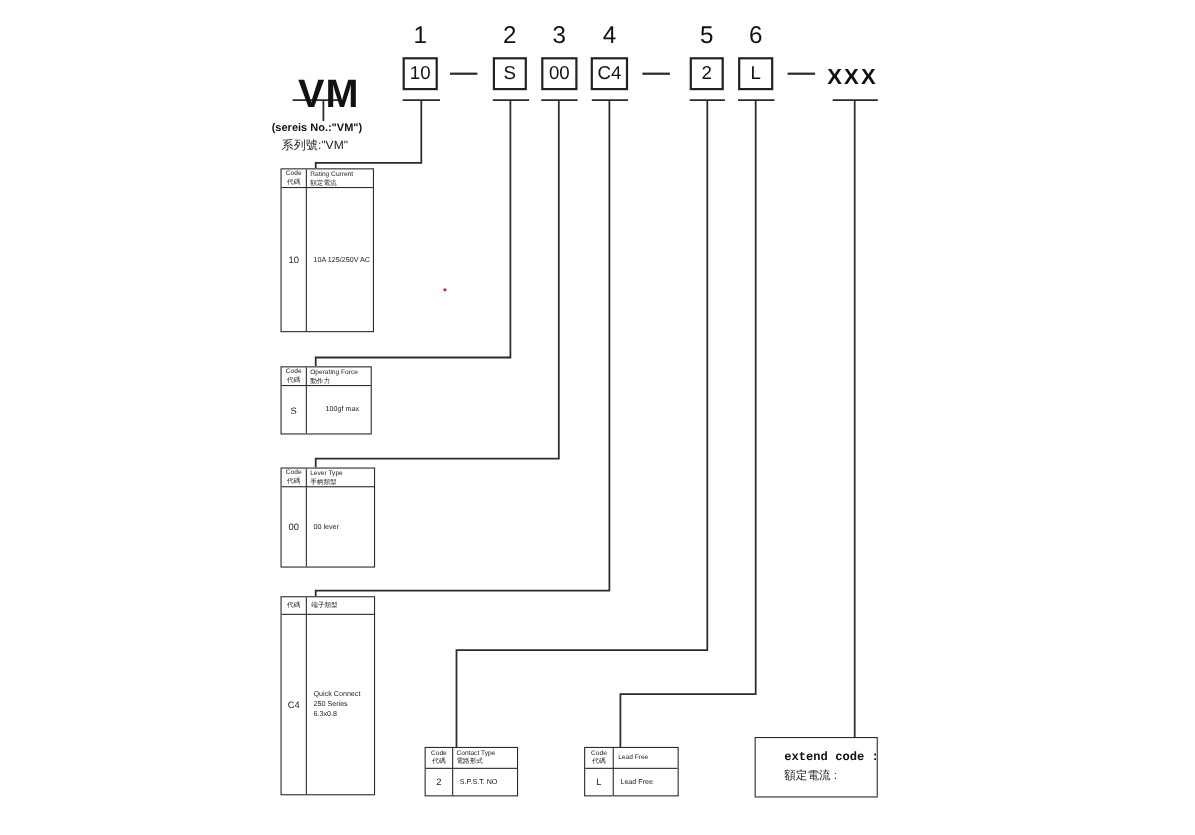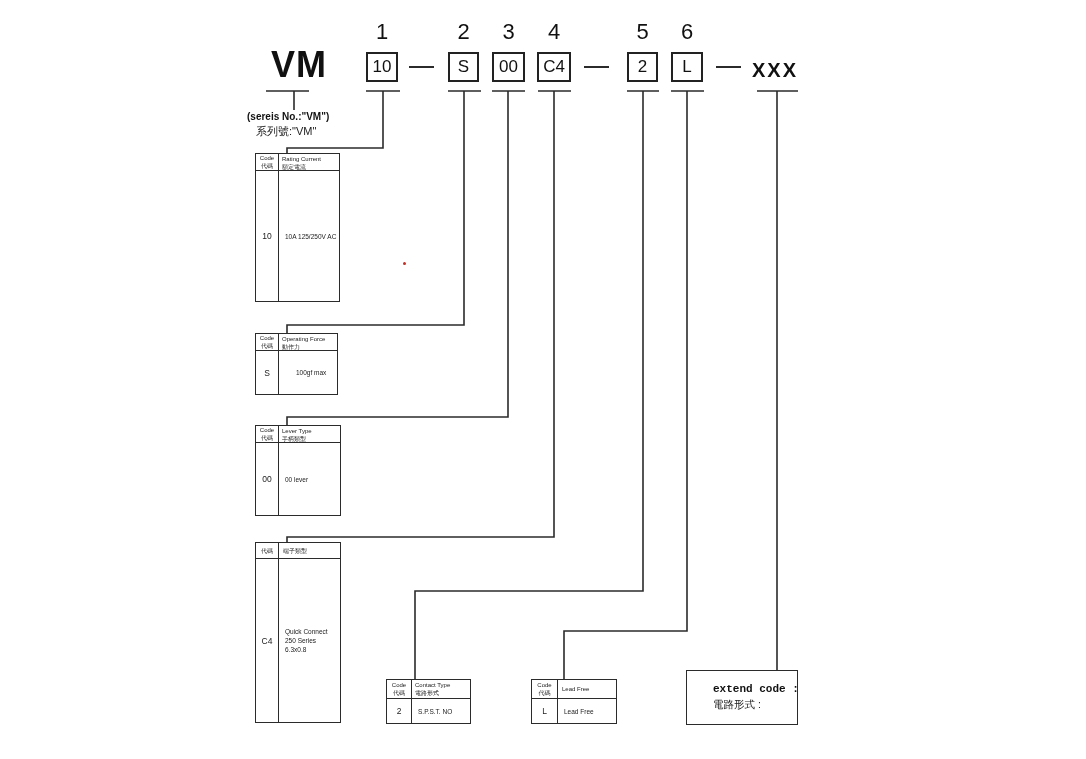--- a/index.html
+++ b/index.html
@@ -3,21 +3,21 @@
 <meta charset="utf-8">
 <style>
   html,body{margin:0;padding:0;background:#ffffff;}
   #stage{
     position:relative;width:1086px;height:759px;background:#ffffff;overflow:hidden;
     font-family:"Liberation Sans",sans-serif;color:#1f1f1f;
   }
   #stage *{box-sizing:border-box;}
   .abs{position:absolute;}
   
-  .series{font-size:36px;font-weight:700;letter-spacing:1px;color:#111;}
+  .series{font-size:36px;font-weight:700;letter-spacing:1px;color:#111;margin-top:20px;}
   .posnum{font-size:22px;text-align:center;color:#111;}
   .codebox{
     border:2px solid #222;display:flex;align-items:center;justify-content:center;
     font-size:17px;color:#111;background:#fff;
   }
   .suffix{font-size:20px;font-weight:600;letter-spacing:2px;color:#111;}
   .dash{height:2px;background:#2b2b2b;}
   .note1{font-size:10px;font-weight:600;color:#111;white-space:nowrap;}
   .note2{font-size:11px;color:#222;white-space:nowrap;}
   
@@ -169,16 +169,16 @@
       <div class="hen">Lead Free</div>
     </div>
     <div class="cell codecol bcode">L</div>
     <div class="cell bval">
       <span>Lead Free</span>
     </div>
   </div>
 
   <div class="abs extendbox" style="left:686px;top:670px;width:112px;height:55px;">
     <div class="extend-l1">extend code :</div>
-    <div class="extend-l2">電路形式 :</div>
+    <div class="extend-l2">額定電流 :</div>
   </div>
 
 </div>
 
 </body></html>

